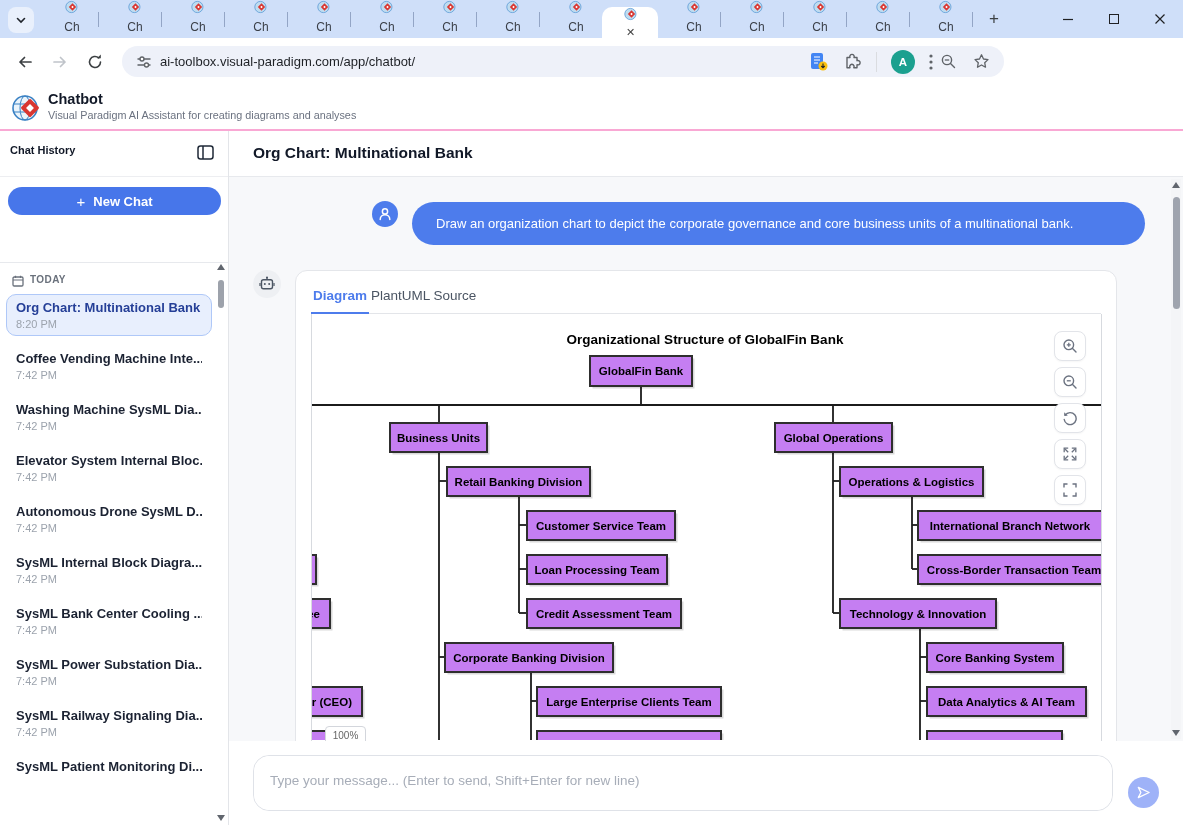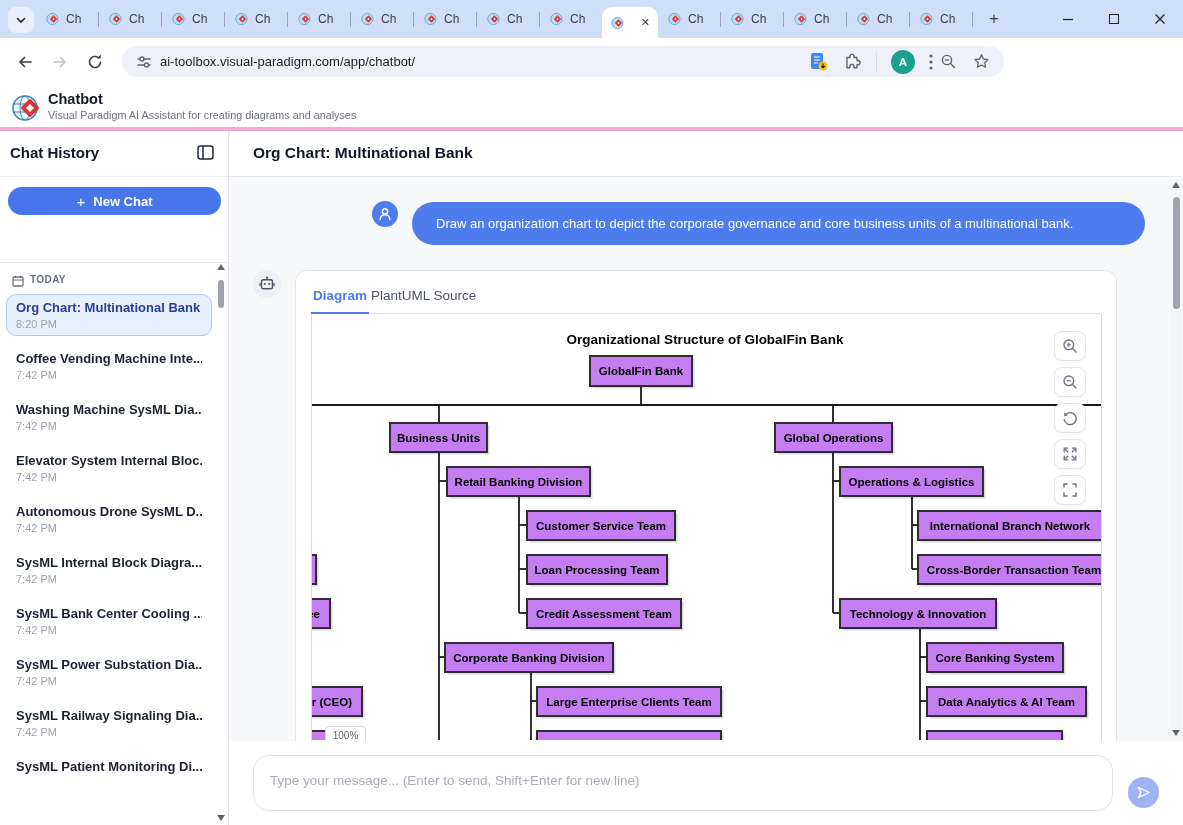--- a/index.html
+++ b/index.html
@@ -3,52 +3,52 @@
 <meta charset="utf-8">
 <style>
   * { margin:0; padding:0; box-sizing:border-box; }
   html,body { width:1183px; height:825px; overflow:hidden; font-family:"Liberation Sans",sans-serif; background:#fff; }
   svg { display:block; }
 
   
   #tabstrip { position:absolute; left:0; top:0; width:1183px; height:38px; background:#CFDFF9; }
   #tabsearch { position:absolute; left:8px; top:7px; width:26px; height:26px; border-radius:8px; background:#E9F0FC; display:flex; align-items:center; justify-content:center; }
   #tabrow { position:absolute; left:36px; top:0; height:38px; display:flex; align-items:center; }
-  .tab { height:38px; width:62px; display:flex; align-items:center; padding-left:10px; gap:6px; position:relative; }
+  .tab { height:38px; width:62px; display:flex; align-items:center; padding-left:10px; gap:6px; position:relative;flex-direction:column; }
   .tab .tlabel { font-size:12px; color:#3A3F47; }
   .tabdiv { width:1px; height:15px; background:#93A5C6; }
   .tab.active { background:#fff; border-radius:10px 10px 0 0; height:31px; margin-top:7px; width:56px; justify-content:space-between; padding:0 8px 0 9px; }
   .tab.active .closex { font-size:11px; color:#444; line-height:1; }
   .newtab { width:26px; height:26px; margin-left:8px; display:flex; align-items:center; justify-content:center; font-size:17px; color:#3C4043; }
   #winctrls { position:absolute; right:0; top:0; height:38px; display:flex; align-items:center; }
   .wbtn { width:46px; height:38px; display:flex; align-items:center; justify-content:center; color:#202124; font-size:13px; }
   .wbtn .sq { width:10px; height:10px; border:1.2px solid #202124; }
 
   
   #toolbar { position:absolute; left:0; top:38px; width:941px; height:47px; background:#fff; }
   .navic { position:absolute; top:50%; transform:translateY(-50%); }
   #addrpill { position:absolute; left:122px; top:8px; width:882px; height:31px; border-radius:16px; background:#EEF1F9; display:flex; align-items:center; }
   #urltext { font-size:13px; color:#1E2126; margin-left:8px; flex:1; }
   #toolbar-right { position:absolute; right:8px; top:0; height:47px; display:flex; align-items:center; gap:14px; }
   #avatarA { width:24px; height:24px; border-radius:50%; background:#1BA08F; color:#fff; font-size:11.5px; font-weight:bold; display:flex; align-items:center; justify-content:center; }
   .vdiv { width:1px; height:20px; background:#DADCE0; }
 
   
-  #appheader { position:absolute; left:0; top:85px; width:1183px; height:46px; background:#fff; border-bottom:4px solid #f9a8d4; }
+  #appheader { position:absolute; left:0; top:85px; width:1183px; height:46px; background:#fff; border-bottom:2px solid #f9a8d4; }
   #applogo { position:absolute; left:10px; top:7px; }
   #apptitle { position:absolute; left:48px; top:6px; font-size:14.5px; font-weight:bold; color:#111827; }
   #appsub { position:absolute; left:48px; top:24px; font-size:10.8px; color:#6B7280; }
   #hdr-right { position:absolute; right:8px; top:0; height:46px; display:flex; align-items:center; gap:18px; }
   #moreapps { background:#12A26E; color:#fff; font-size:13px; font-weight:bold; border:none; border-radius:15px; height:28px; padding:0 17px; }
   #assist-circ { width:34px; height:34px; border-radius:50%; border:1.5px solid #C4CEDC; background:#fff; display:flex; align-items:center; justify-content:center; }
 
   
   #sidebar { position:absolute; left:0; top:131px; width:229px; height:694px; background:#fff; border-right:1px solid #E3E5E9; }
   #sb-head { position:absolute; left:0; top:0; width:100%; height:46px; border-bottom:1px solid #EDEEF1; }
-  #sb-title { position:absolute; left:10px; top:13px; font-size:15px; font-weight:bold; color:#111827; }
+  #sb-title { position:absolute; left:10px; top:13px; font-size:11px; font-weight:bold; color:#111827; }
   #sb-collapse { position:absolute; right:14px; top:14px; }
   #newchat { position:absolute; left:8px; top:56px; width:213px; height:28px; border:none; border-radius:15px; background:#4776EA; color:#fff; font-size:13px; font-weight:bold; display:flex; align-items:center; justify-content:center; gap:8px; }
   #newchat .plus { font-size:15px; font-weight:normal; }
   #sb-search { position:absolute; left:8px; top:92px; width:213px; height:32px; border:1px solid #DADDE3; border-radius:16px; padding:0 14px; font-size:13px; color:#333; outline:none; font-family:"Liberation Sans",sans-serif; }
   #sb-search::placeholder { color:#99A0AC; }
   #sb-section { position:absolute; left:0; top:131px; width:100%; border-top:1px solid #E7E9ED; }
   #sb-sec-lab { position:absolute; left:30px; top:11px; font-size:10px; font-weight:bold; color:#6A717C; letter-spacing:.4px; }
   #chatlist { position:absolute; left:6px; top:163px; width:206px; }
   .citem { padding:5px 9px; margin-bottom:9px; border:1px solid transparent; border-radius:10px; }
   .citem.sel { background:#E8EFFD; border-color:#AFC8F8; }

